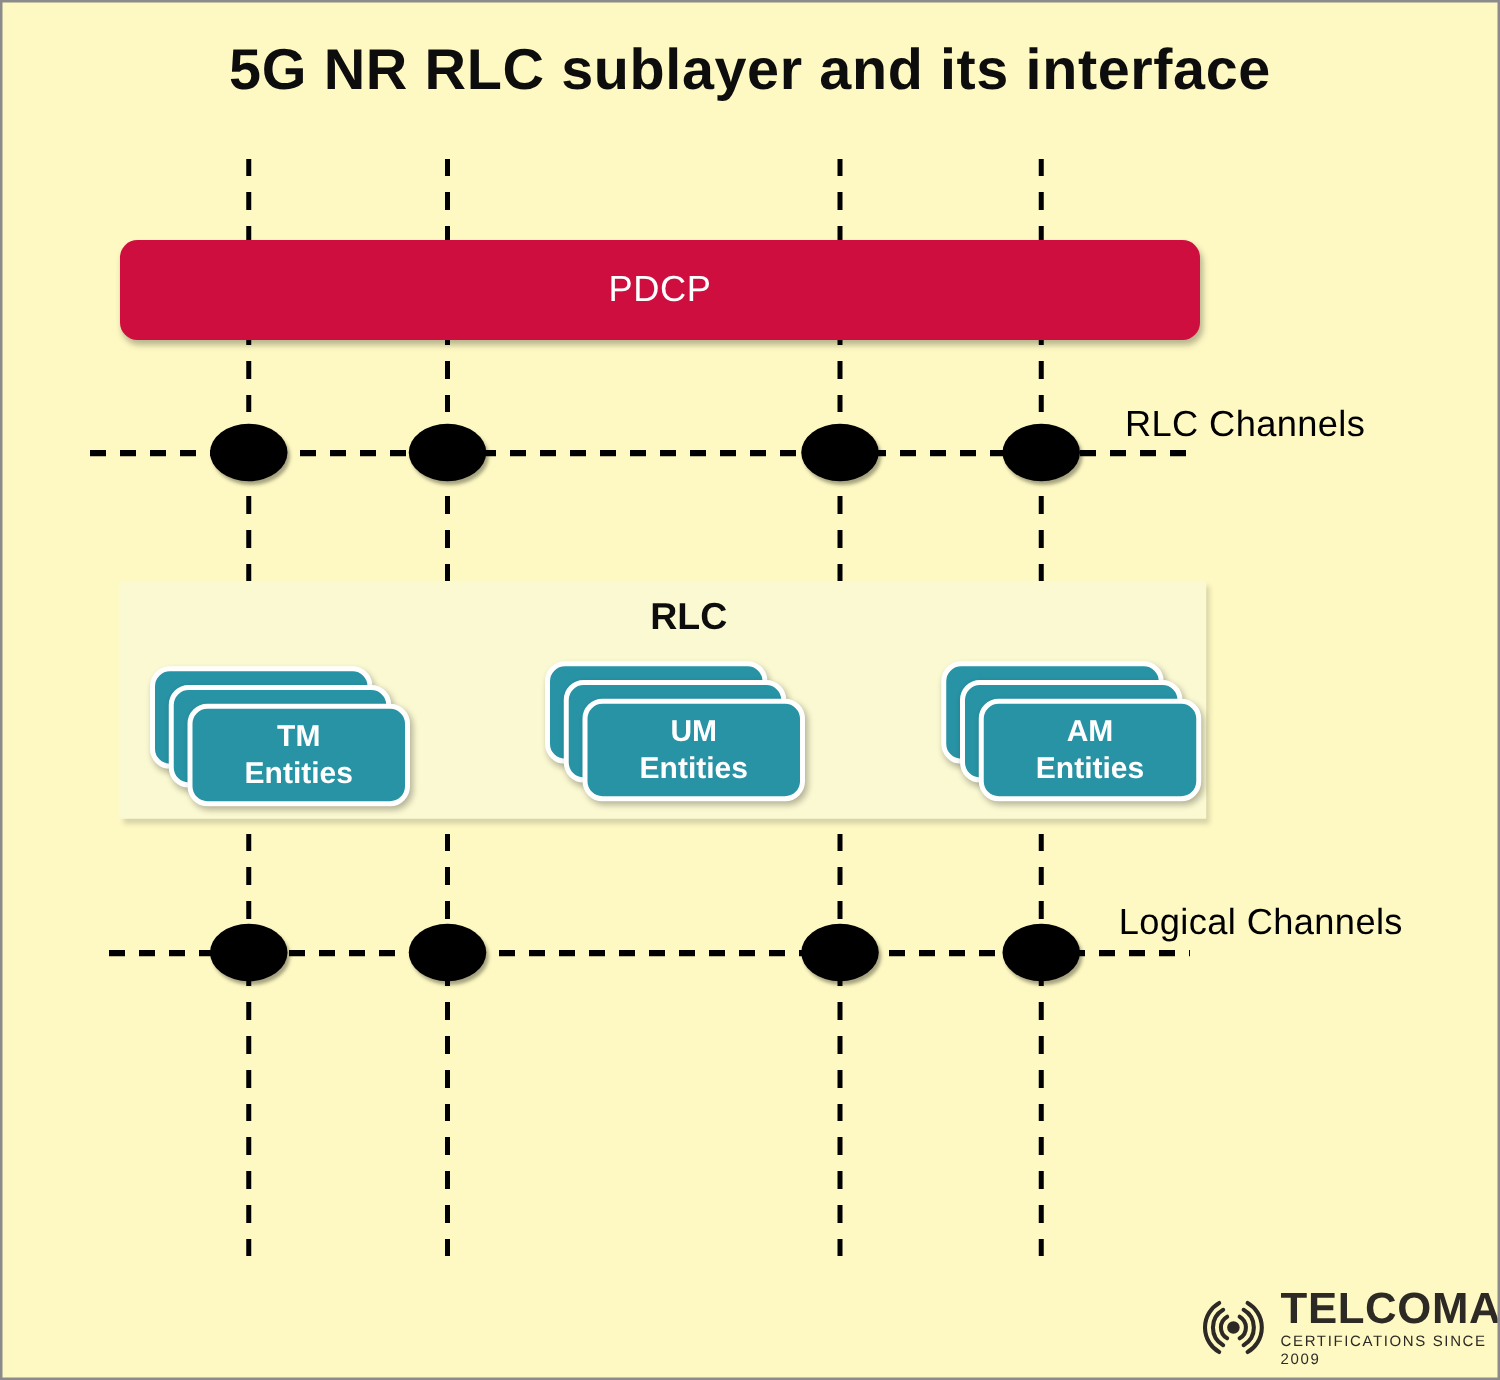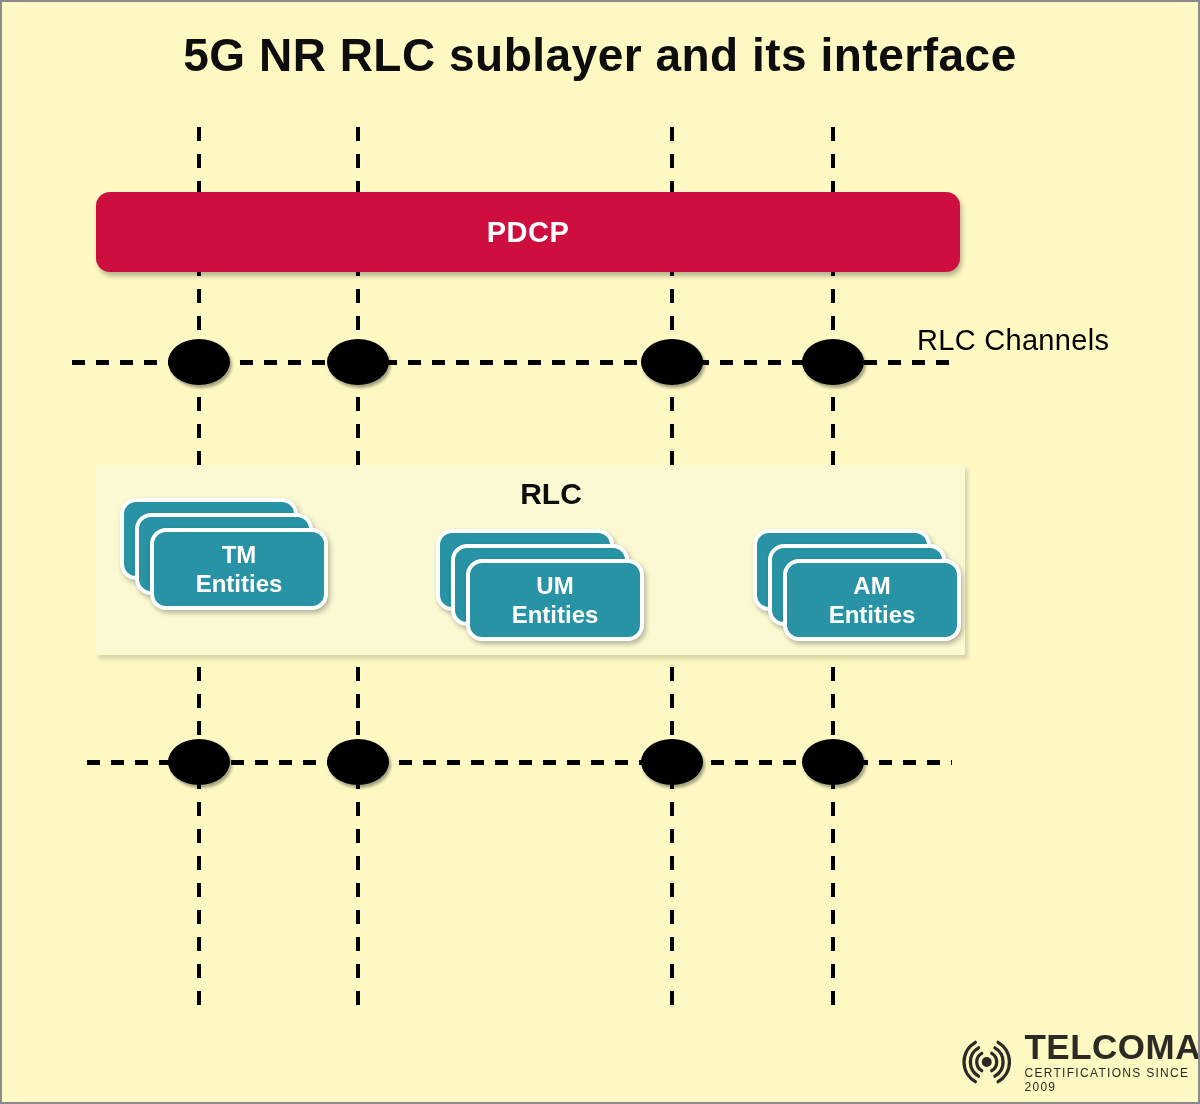--- a/index.html
+++ b/index.html
@@ -24,21 +24,21 @@
   }
   
   .node {
     position:absolute; width:62px; height:46px; background:#000;
     border-radius:50%; z-index:2; box-shadow:2px 3px 3px rgba(0,0,0,0.35);
   }
   
   .bar {
     position:absolute; background:#CE0E3F; border-radius:14px; z-index:3;
     display:flex; align-items:center; justify-content:center;
-    color:#fff; font-size:29px; font-weight:700; letter-spacing:0.5px;
+    color:#fff; font-size:29px; font-weight:400; letter-spacing:0.5px;
     box-shadow:2px 4px 5px rgba(0,0,0,0.28);
   }
   #pdcp-bar { left:94px;  top:190px; width:864px; height:80px; }
   #mac-bar  { left:108px; top:866px; width:867px; height:76px; }
   
   .rlc-box {
     position:absolute; left:93px; top:463px; width:870px; height:190px;
     background:#FBF9D2; z-index:3; box-shadow:3px 4px 4px rgba(0,0,0,0.15);
   }
   .rlc-box-label {
@@ -52,29 +52,29 @@
     background:#2793A4; border:4px solid #fff; border-radius:16px;
     box-shadow:2px 3px 5px rgba(0,0,0,0.28);
   }
   .card.c1 { left:0;    top:0; }
   .card.c2 { left:15px; top:15px; }
   .card.c3 {
     left:30px; top:30px; display:flex; flex-direction:column;
     align-items:center; justify-content:center;
     color:#fff; font-size:24px; font-weight:700; line-height:29px; text-align:center;
   }
-  #stack-tm { left:118px; top:496px; }
+  #stack-tm { left:118px; top:531px; }
   #stack-um { left:434px; top:527px; }
   #stack-am { left:751px; top:527px; }
   
   .channel-label {
     position:absolute; z-index:4; color:#000; font-size:29px; font-weight:400;
     letter-spacing:0.3px;
   }
-  #rlc-channels-label     { left:898px; top:322px;margin-left:17px; }
+  #rlc-channels-label     { left:898px; top:322px; }
   #logical-channels-label { left:893px; top:720px; }
   
   .logo {
     position:absolute; left:952px; top:1028px; z-index:4;
     display:flex; align-items:center; gap:5px; color:#2D2A26;
   }
   .logo-text { display:flex; flex-direction:column; }
   .logo-brand { font-size:35px; font-weight:700; letter-spacing:0.5px; line-height:34px; }
   .logo-tagline { font-size:12px; font-weight:400; letter-spacing:1.3px; margin-top:2px; }
 </style>
@@ -130,20 +130,21 @@
       <span>AM</span>
       <span>Entities</span>
     </div>
   </div>
 
   <div class="hline" style="left:85px; top:758px; width:865px;"></div>
   <div class="node" style="left:166px; top:737px;"></div>
   <div class="node" style="left:325px; top:737px;"></div>
   <div class="node" style="left:639px; top:737px;"></div>
   <div class="node" style="left:800px; top:737px;"></div>
+  <div class="channel-label" id="logical-channels-label">Logical Channels</div>
 
 
   <div class="logo">
     <svg width="72" height="58" viewBox="0 0 72 58">
       <g stroke="#2D2A26" stroke-width="3.6" fill="none" stroke-linecap="round">
         <path d="M 30.5 19.47 A 11 11 0 0 0 30.5 38.53"></path>
         <path d="M 27 13.41 A 18 18 0 0 0 27 44.59"></path>
         <path d="M 23.5 7.35 A 25 25 0 0 0 23.5 50.65"></path>
         <path d="M 41.5 19.47 A 11 11 0 0 1 41.5 38.53"></path>
         <path d="M 45 13.41 A 18 18 0 0 1 45 44.59"></path>

